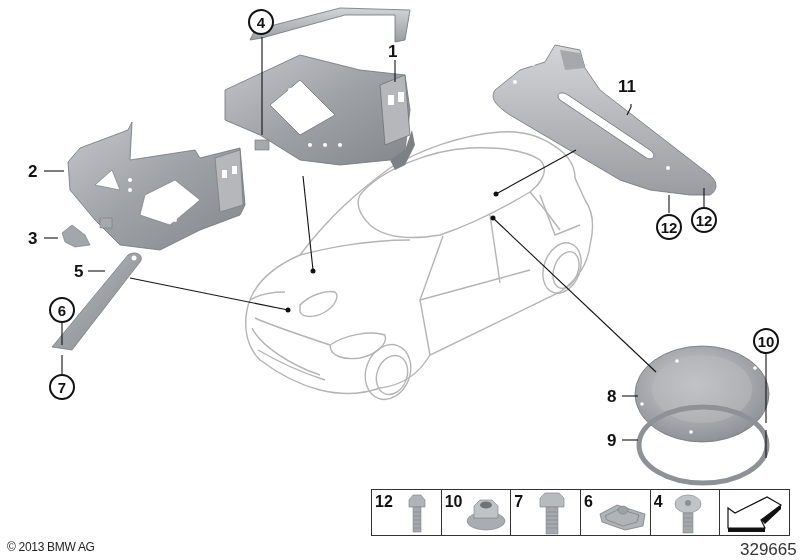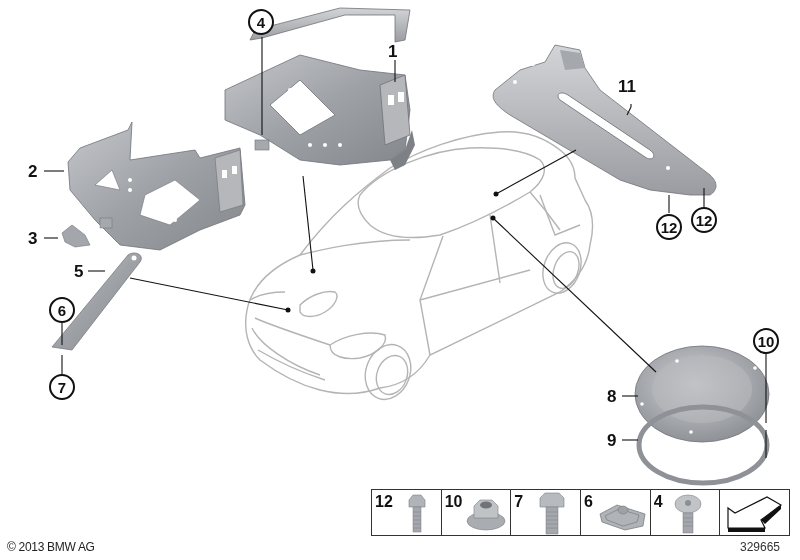--- a/index.html
+++ b/index.html
@@ -11,21 +11,21 @@
   .circ { position: absolute; width: 26px; height: 26px; border: 2px solid #111; border-radius: 50%;
           box-sizing: border-box; display: flex; align-items: center; justify-content: center;
           font-weight: bold; font-size: 15px; color: #111; background: #fff; }
   .parts-table { position: absolute; left: 371px; top: 489px; width: 419px; height: 47px;
                  border: 1px solid #333; display: flex; box-sizing: border-box; background: #fff; }
   .cell { position: relative; flex: 1; border-right: 1px solid #333; }
   .cell:last-child { border-right: none; }
   .cell-num { position: absolute; left: 3px; top: 3px; font-weight: bold; font-size: 16px; color: #111; }
   .cell-img { position: absolute; }
   .copyright { position: absolute; left: 7px; top: 540px; font-size: 12px; color: #222; letter-spacing: -0.3px; }
-  .drawing-no { position: absolute; left: 740px; top: 540px; font-size: 12px; color: #333; }
+  .drawing-no { position: absolute; left: 740px; top: 540px; font-size: 17px; color: #333; }
 </style>
 </head>
 <body>
 
 <div class="canvas">
 
   <svg width="800" height="560" viewBox="0 0 800 560" style="position:absolute;left:0;top:0">
     <defs>
       <linearGradient id="metal" x1="0" y1="0" x2="1" y2="1">
         <stop offset="0" stop-color="#c4c6ca"></stop>

